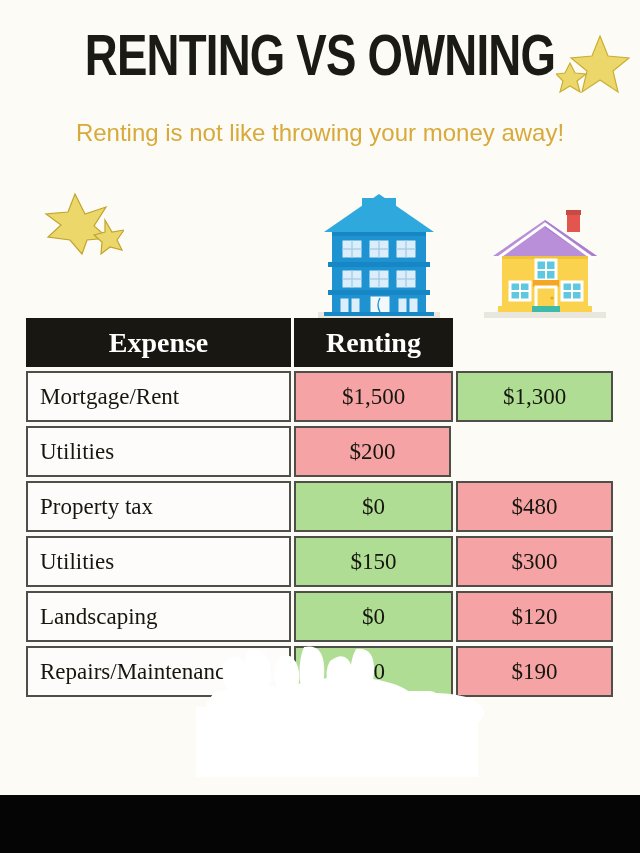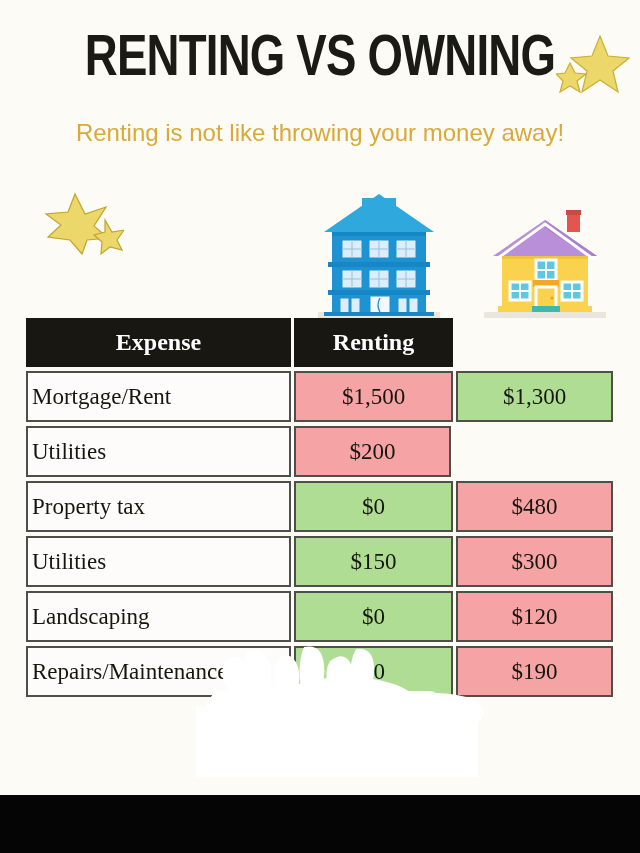--- a/index.html
+++ b/index.html
@@ -73,37 +73,37 @@
   .c-expense { width:265px; margin-right:3px; }
   .c-renting { width:159px; margin-right:3px; }
   .c-owning  { width:157px; }
 
   
   .head .cell {
     background:#191712;
     color:#ffffff;
     font-family:"Liberation Serif", serif;
     font-weight:bold;
-    font-size:24px;
+    font-size:28px;
     justify-content:center;
   }
   .head .c-expense { justify-content:center; }
 
   
   .body .cell {
     border:2px solid #4f4f4a;
     font-family:"Liberation Serif", serif;
     font-size:23px;
     color:#16160f;
     height:51px;
   }
   .body .c-expense {
     background:#fdfcfa;
     justify-content:flex-start;
-    padding-left:4px;
+    padding-left:12px;
   }
   .body .c-renting, .body .c-owning { justify-content:center; }
   .bg-red   { background:#f6a3a6;text-align:right; }
   .bg-green { background:#aedd93; }
 
   
   .watermark {
     position:absolute;
     left:196px; top:645px;
     width:300px; height:150px;

